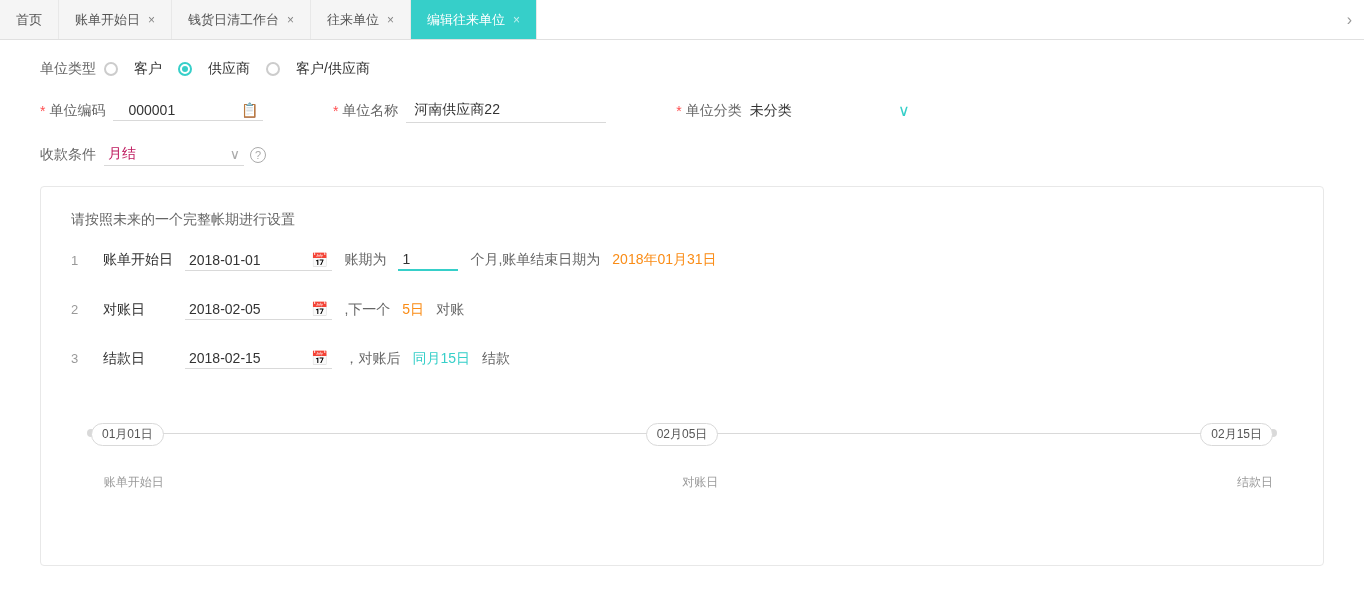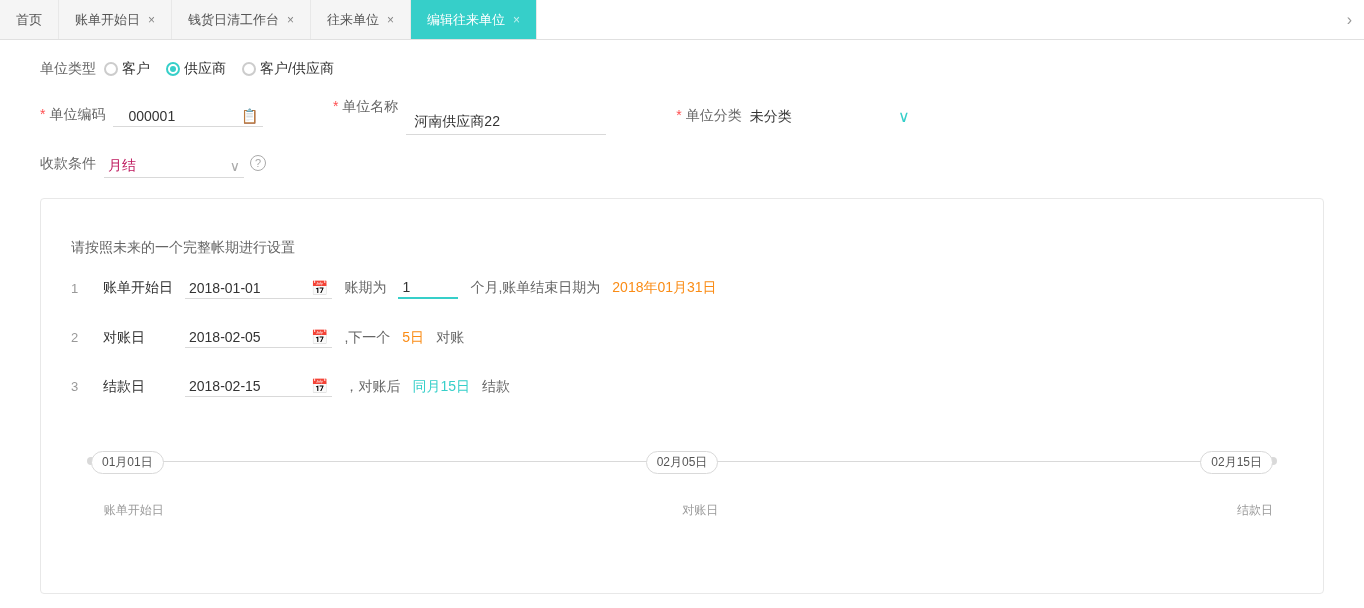--- a/index.html
+++ b/index.html
@@ -58,40 +58,41 @@
     
     .form-row {
       display: flex;
       align-items: center;
       margin-bottom: 20px;
       flex-wrap: wrap;
       gap: 10px;
     }
     .form-group {
       display: flex;
+      align-items: center;
       margin-right: 30px;
     }
     .form-label {
       color: #666;
       margin-right: 8px;
       white-space: nowrap;
     }
     .required-star {
       color: #ff4d4f;
       margin-right: 4px;
     }
     .radio-group {
       display: flex;
       align-items: center;
       gap: 16px;
     }
     .radio-item {
       display: flex;
       align-items: center;
-      gap: 4px;
+      gap: 16px;
       cursor: pointer;
     }
     .radio-circle {
       width: 14px;
       height: 14px;
       border-radius: 50%;
       border: 2px solid #ccc;
       display: inline-block;
       position: relative;
     }
@@ -108,21 +109,20 @@
     }
 
     .form-input {
       border: none;
       border-bottom: 1px solid #d9d9d9;
       padding: 4px 8px;
       font-size: 14px;
       color: #333;
       outline: none;
       min-width: 120px;
-      margin-top: 12px;
     }
 
     .input-with-icon {
       display: flex;
       align-items: center;
       border-bottom: 1px solid #d9d9d9;
       padding: 2px 4px;
     }
     .input-with-icon input {
       border: none;
@@ -191,21 +191,20 @@
       border: 1px solid #e8e8e8;
       border-radius: 4px;
       padding: 24px 30px;
       margin-top: 10px;
       background: #fff;
     }
     .panel-title {
       font-size: 14px;
       color: #666;
       margin-bottom: 20px;
-      margin-top: 16px;
     }
 
     
     .setting-row {
       display: flex;
       align-items: center;
       margin-bottom: 28px;
       gap: 12px;
     }
     .row-num {

